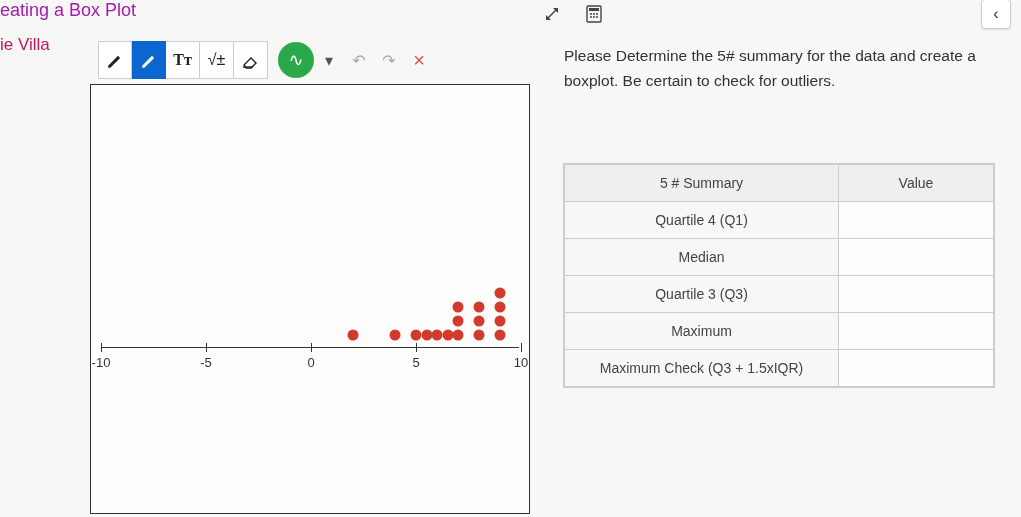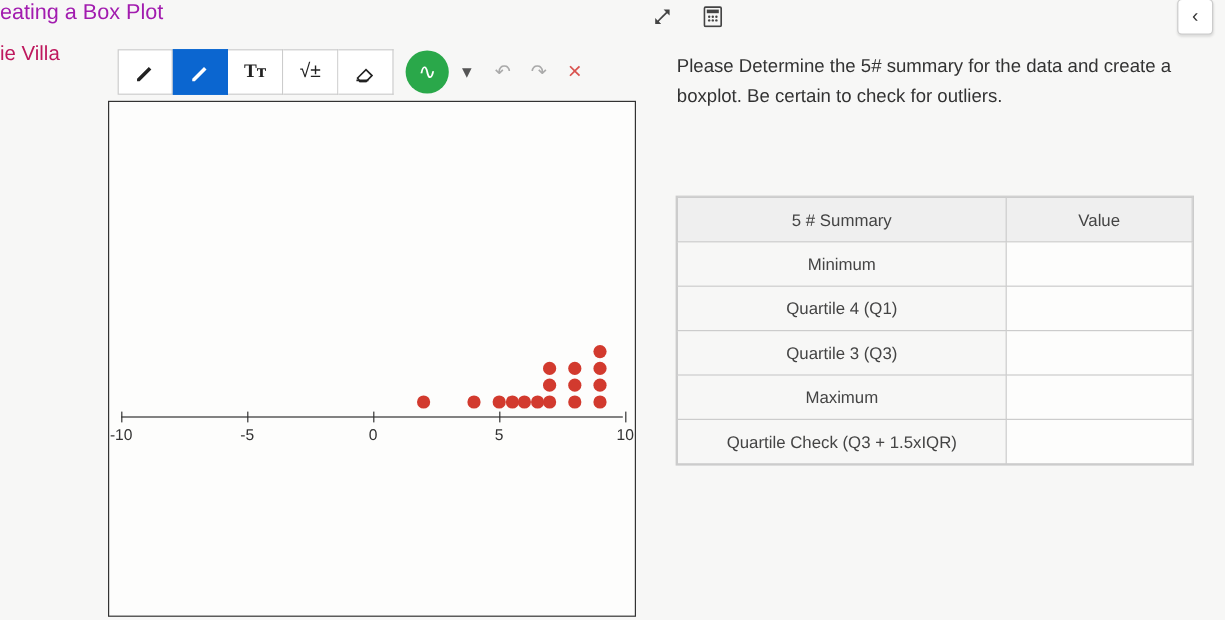--- a/index.html
+++ b/index.html
@@ -12,21 +12,21 @@
   .topbar { position:absolute; top:0; right:10px; left:540px; height:28px; display:flex; align-items:center; gap:18px;}
   .topbar .spacer{flex:1;}
   .topbar .ico { width:24px; height:24px; display:flex; align-items:center; justify-content:center; color:#444; cursor:pointer;}
   .back-btn { width:30px; height:30px; border:1px solid #ccc; border-radius:4px; background:#fff; display:flex;align-items:center;justify-content:center; font-size:16px; color:#333; cursor:pointer; box-shadow:0 1px 2px rgba(0,0,0,.1);}
   
   .main { position:absolute; top:30px; left:0; right:0; bottom:0; display:flex; }
   
   
   .left { width:550px; padding:10px 10px 10px 90px; position:relative;}
   .toolbar { display:flex; align-items:center; gap:0; height:40px; margin-bottom:4px; margin-left:8px;}
-  .tool { width:46px; height:38px; border:1px solid #ccc; background:#fff; display:flex; align-items:center; justify-content:center; font-size:16px; cursor:pointer; color:#222; position:relative;}
+  .tool { width:34px; height:38px; border:1px solid #ccc; background:#fff; display:flex; align-items:center; justify-content:center; font-size:16px; cursor:pointer; color:#222; position:relative;}
   .tool + .tool { border-left:none;}
   .tool.active { background:#0b66d0; color:#fff; border-color:#0b66d0;}
   .tool-round { width:36px; height:36px; border-radius:50%; background:#2aa84a; color:#fff; display:flex; align-items:center;justify-content:center; margin-left:10px; cursor:pointer; font-size:18px;}
   .tool-ghost { width:30px; height:38px; display:flex; align-items:center;justify-content:center; color:#aaa; cursor:pointer; font-size:16px;}
   .tool-ghost.red{ color:#d9534f; font-size:20px;}
   
   .canvas { border:1px solid #333; width:440px; height:430px; background:#fdfdfc; position:relative; }
   .axis { position:absolute; left:10px; right:10px; top:262px; height:1px; background:#333;}
   .tick { position:absolute; top:258px; width:1px; height:9px; background:#333;}
   .ticklabel { position:absolute; top:270px; font-size:13px; color:#333; transform:translateX(-50%);}
@@ -156,35 +156,35 @@
 
     <table class="tbl">
       <thead>
         <tr>
           <th>5 # Summary</th>
           <th>Value</th>
         </tr>
       </thead>
       <tbody id="tbody">
           <tr>
-            <td>Minimum</td>
+            <td>Quartile 4 (Q1)</td>
             <td class="v"></td>
           </tr>
           <tr>
-            <td>Quartile 4 (Q1)</td>
+            <td>Median</td>
             <td class="v"></td>
           </tr>
           <tr>
             <td>Quartile 3 (Q3)</td>
             <td class="v"></td>
           </tr>
           <tr>
             <td>Maximum</td>
             <td class="v"></td>
           </tr>
           <tr>
-            <td>Quartile Check (Q3 + 1.5xIQR)</td>
+            <td>Maximum Check (Q3 + 1.5xIQR)</td>
             <td class="v"></td>
           </tr>
         </tbody>
     </table>
   </div>
 </div>
 
 </body></html>

